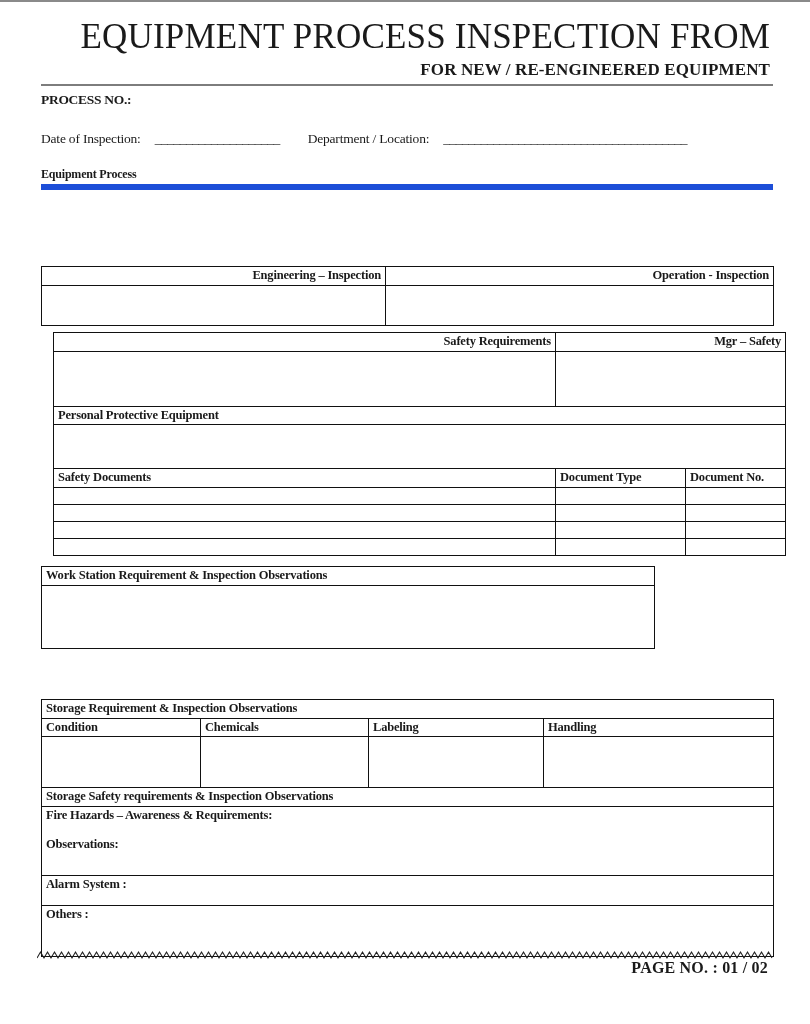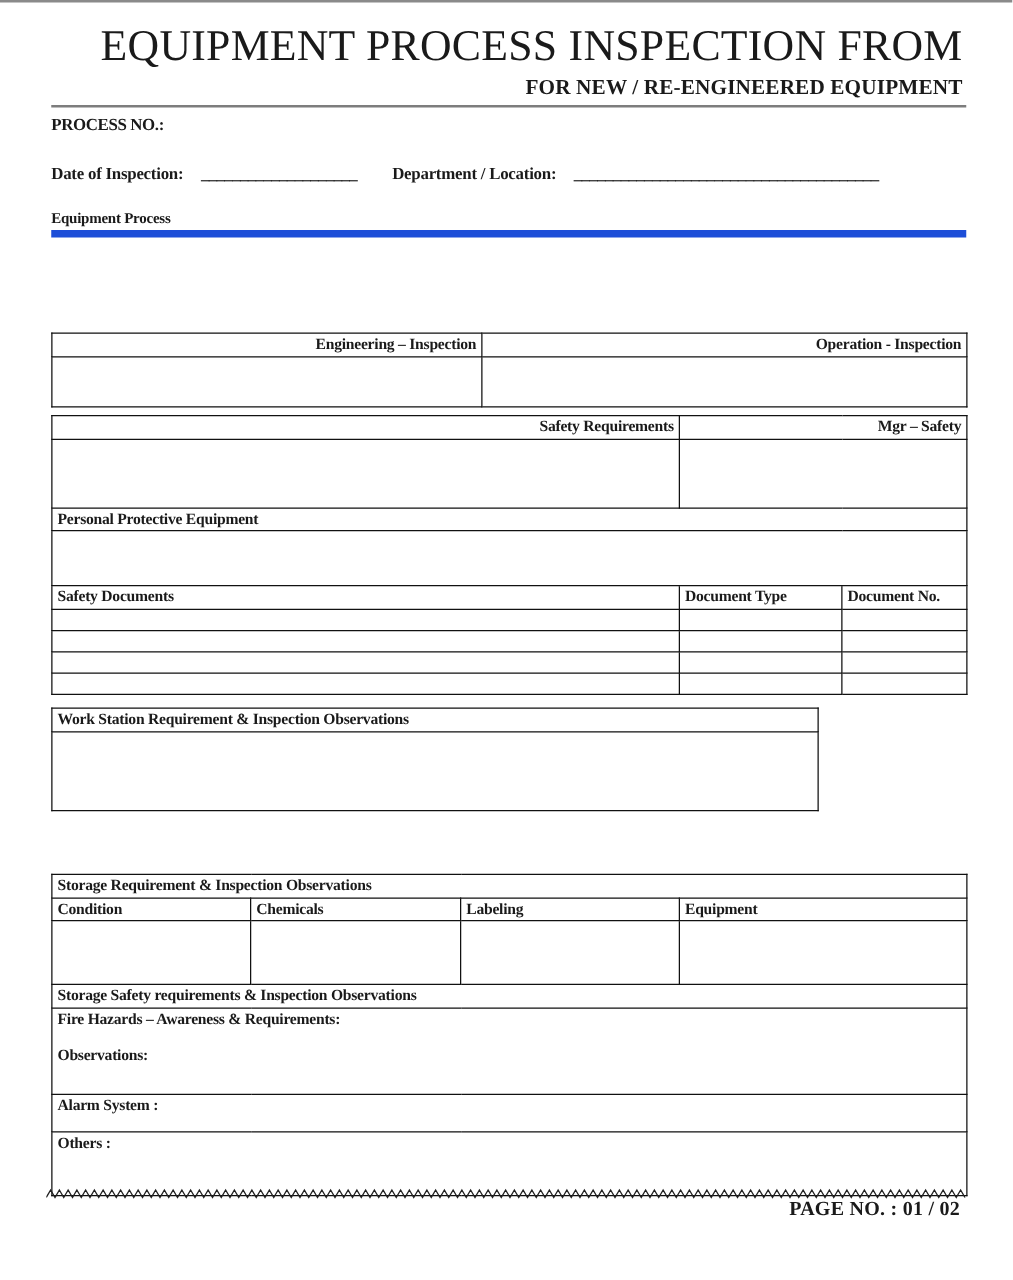--- a/index.html
+++ b/index.html
@@ -56,21 +56,21 @@
     padding: 0 37px 0 41px;
   }
   .format-no {
     font-size: 13.5px;
     font-weight: 700;
     letter-spacing: -0.3px;
     margin-top: 6px;
   }
   .date-row {
     font-size: 13.5px;
-    font-weight: 700;
+    font-weight: 400;
     letter-spacing: -0.2px;
     margin-top: 23px;
     white-space: nowrap;
   }
   .date-row .gap { display: inline-block; width: 14px; }
   .blank {
     font-family: "Liberation Serif", "DejaVu Serif", serif;
     letter-spacing: -0.5px;
   }
   .equip-row {
@@ -94,21 +94,21 @@
   .tbl td {
     border: 1px solid #111;
     padding: 1px 4px;
     vertical-align: top;
     line-height: 1.25;
   }
   .tbl td.ctr { text-align: right; }
   .tbl td.hdr { font-weight: 700; }
 
   #tbl-inspection  { left: 41px; top: 264px; width: 732px; }
-  #tbl-safety      { left: 41px; top: 330px; width: 732px; }
+  #tbl-safety      { left: 53px; top: 330px; width: 732px; }
   #tbl-workstation { left: 41px; top: 564px; width: 614px; }
   #tbl-storage     { left: 41px; top: 669px; width: 732px; margin-top: 28px; }
 
   
   .footer {
     position: absolute;
     left: 37px;
     top: 948px;
     width: 736px;
   }
@@ -232,21 +232,21 @@
         <col style="width:230px">
     </colgroup>
     <tbody>
       <tr>
         <td colspan="4">Storage Requirement &amp; Inspection Observations</td>
       </tr>
       <tr>
         <td class="hdr">Condition</td>
         <td class="hdr">Chemicals</td>
         <td class="hdr">Labeling</td>
-        <td class="hdr">Equipment</td>
+        <td class="hdr">Handling</td>
       </tr>
       <tr>
         <td style="height:48px"></td>
         <td></td>
         <td></td>
         <td></td>
       </tr>
       <tr>
         <td colspan="4">Storage Safety requirements &amp; Inspection Observations</td>
       </tr>

